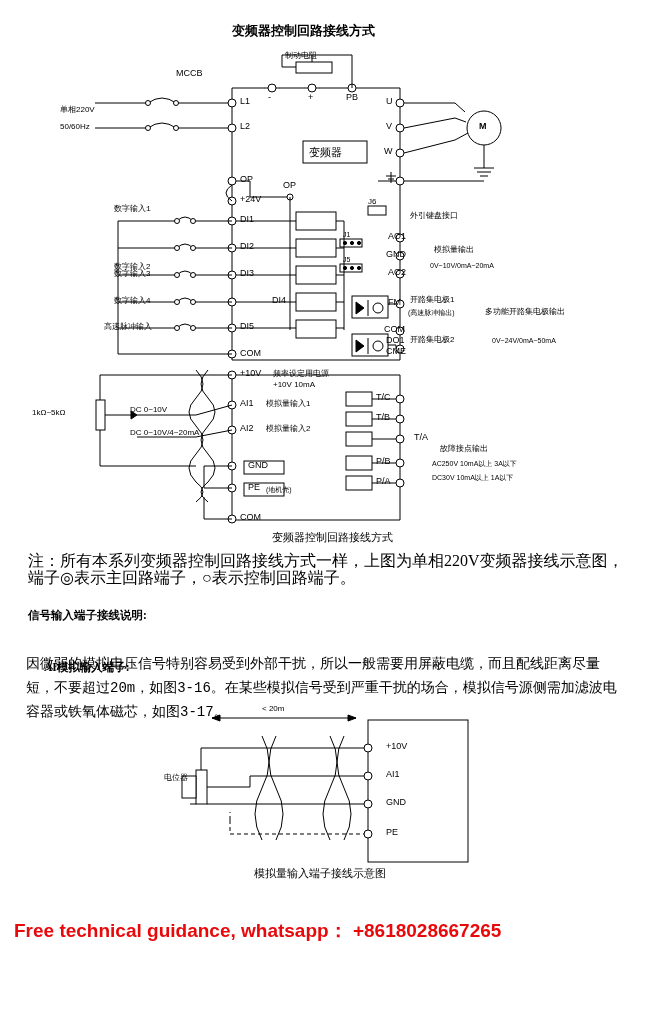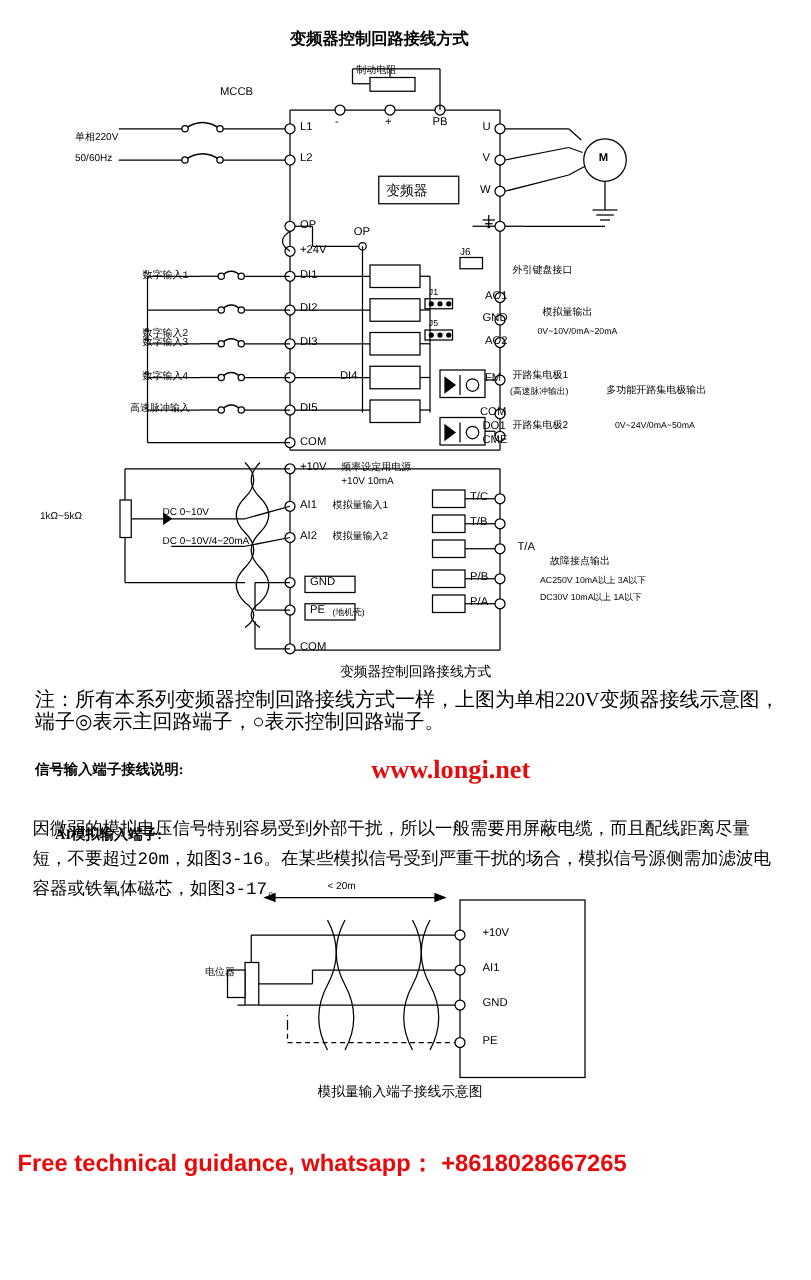--- a/index.html
+++ b/index.html
@@ -280,21 +280,21 @@
   <div class="t sm" style="left:283px;top:180px;">OP</div>
   <div class="t sm" style="left:240px;top:194px;">+24V</div>
 
   <div class="t sm" style="left:240px;top:214px;">DI1</div>
   <div class="t sm" style="left:240px;top:241px;">DI2</div>
   <div class="t sm" style="left:240px;top:268px;">DI3</div>
   <div class="t sm" style="left:240px;top:295px;padding-left:32px;">DI4</div>
   <div class="t sm" style="left:240px;top:321px;">DI5</div>
   <div class="t sm" style="left:240px;top:348px;">COM</div>
 
-  <div class="t xs" style="left:114px;top:214px;font-family:Liberation Mono, monospace;">数字输入1</div>
+  <div class="t xs" style="left:114px;top:203px;font-family:Liberation Mono, monospace;">数字输入1</div>
   <div class="t xs" style="left:114px;top:241px;margin-top:20px;">数字输入2</div>
   <div class="t xs" style="left:114px;top:268px;">数字输入3</div>
   <div class="t xs" style="left:114px;top:295px;">数字输入4</div>
   <div class="t xs" style="left:104px;top:321px;">高速脉冲输入</div>
 
   <div class="t xs" style="left:368px;top:197px;">J6</div>
   <div class="t xs" style="left:410px;top:210px;">外引键盘接口</div>
 
   <div class="t xxs" style="left:343px;top:231px;">J1</div>
   <div class="t xxs" style="left:343px;top:256px;">J5</div>
@@ -342,21 +342,20 @@
   <div class="t xxs" style="left:432px;top:459px;">AC250V 10mA以上 3A以下</div>
   <div class="t xxs" style="left:432px;top:473px;">DC30V 10mA以上 1A以下</div>
 
   <div class="t cap" style="left:272px;top:530px;">变频器控制回路接线方式</div>
 
   <div class="note" style="position:absolute;left:28px;top:552px;width:596px;">注：所有本系列变频器控制回路接线方式一样，上图为单相220V变频器接线示意图，端子◎表示主回路端子，○表示控制回路端子。</div>
 
   <div class="t sec" style="left:28px;top:608px;">信号输入端子接线说明:</div>
   <div class="t sec" style="left:44px;top:660px;">AI模拟输入端子:</div>
 
-  <div class="t url" style="left:297px;top:603px;">www.longi.net</div>
 
   <div class="bodytext" style="position:absolute;left:26px;top:652px;width:600px;">因微弱的模拟电压信号特别容易受到外部干扰，所以一般需要用屏蔽电缆，而且配线距离尽量短，不要超过20m，如图3-16。在某些模拟信号受到严重干扰的场合，模拟信号源侧需加滤波电容器或铁氧体磁芯，如图3-17。</div>
 
   <svg width="649" height="170" viewBox="0 0 649 170" style="top:708px;">
     <g stroke="#000" fill="none" stroke-width="1">
 
       <rect x="368" y="12" width="100" height="142"></rect>
 
       <circle cx="368" cy="40" r="4" fill="#fff"></circle>
       <circle cx="368" cy="68" r="4" fill="#fff"></circle>

